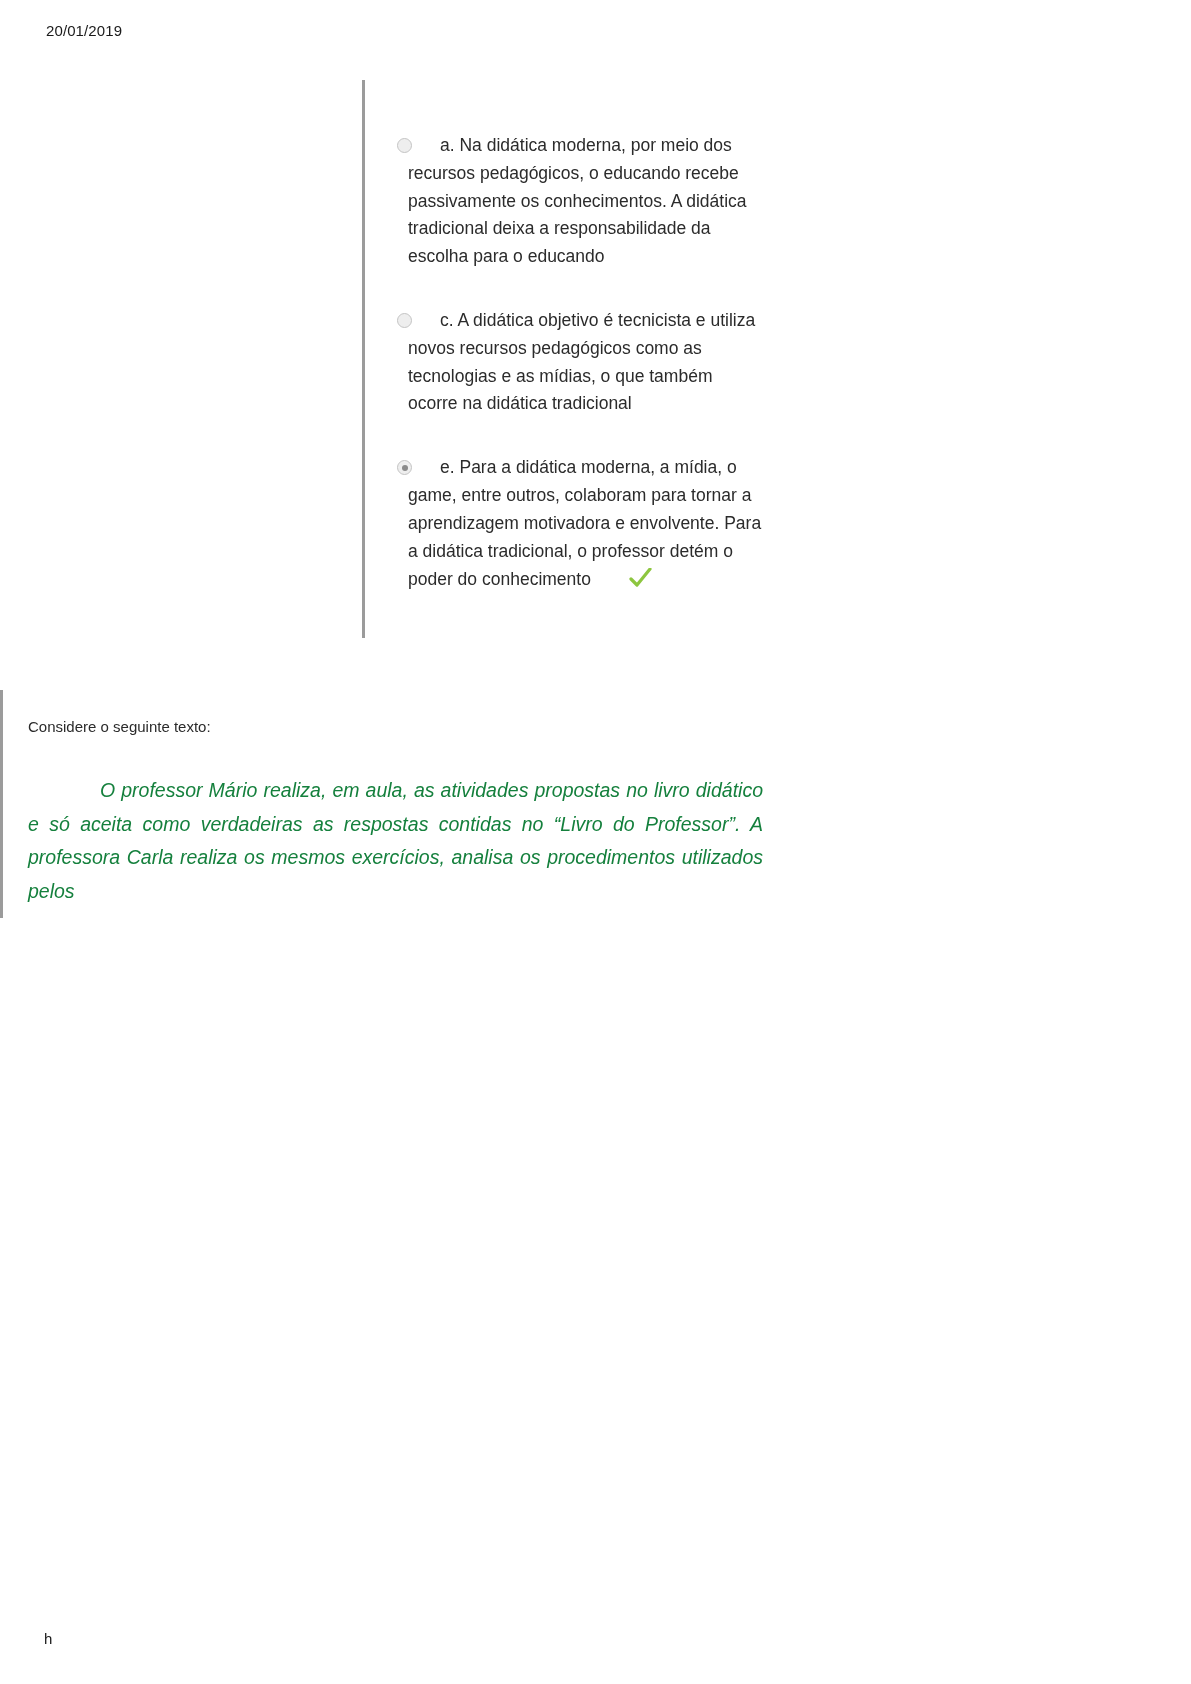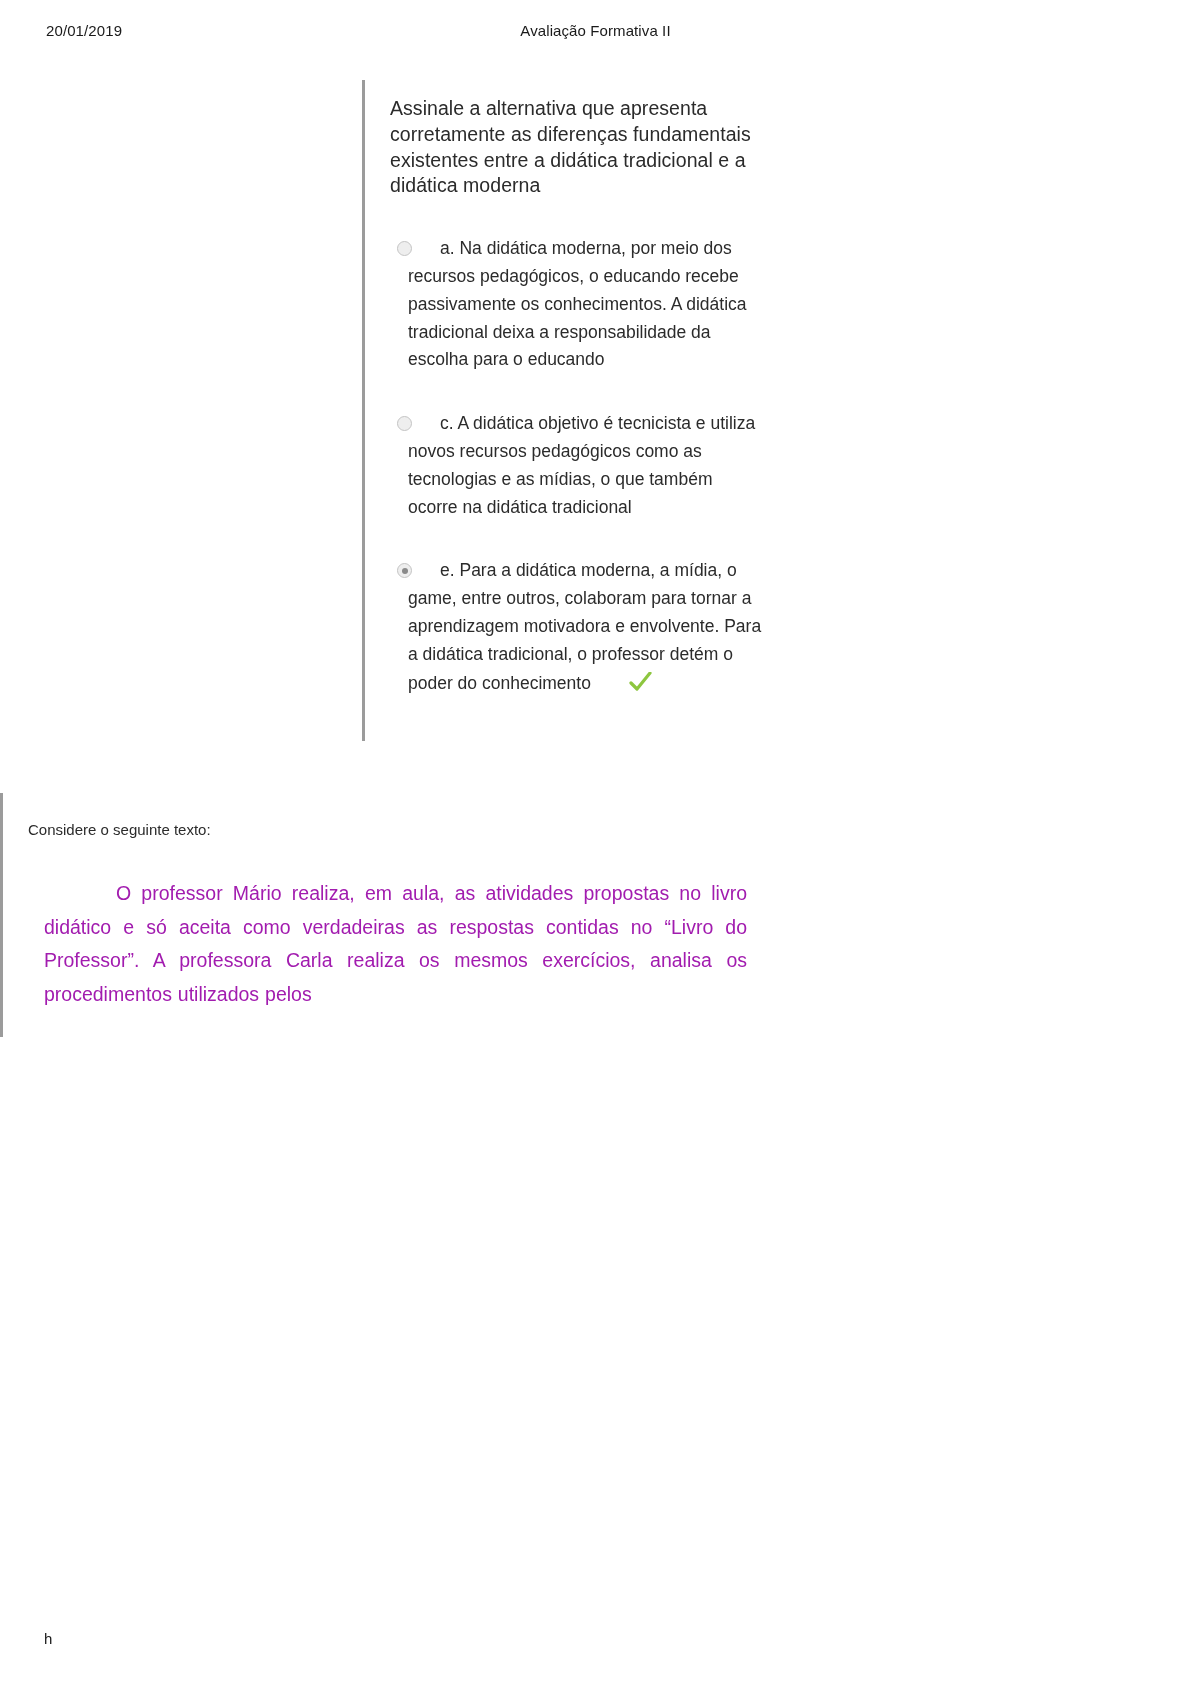--- a/index.html
+++ b/index.html
@@ -188,56 +188,55 @@
   }
   .q-intro {
     font-size: 15px;
     line-height: 26px;
     color: #2b2b2b;
     margin: 0 0 34px 0;
   }
   .q-passage {
     font-size: 19.5px;
     line-height: 33.5px;
-    color: #a21caf;
-    margin: 16px;
+    color: #15803d;
+    margin: 0;
     text-align: justify;
     text-indent: 72px;
     word-spacing: 0.5px;
+    font-style: italic;
   }
 
   
   .footer-clip {
     position: absolute;
     left: 44px;
     bottom: 36px;
     font-size: 15px;
     color: #1a1a1a;
     overflow: hidden;
     width: 9px;
     height: 18px;
     white-space: nowrap;
   }
 </style>
 </head>
 <body>
 
 <div class="page-header">
   <div class="hdr-date">20/01/2019</div>
-  <div class="hdr-title">Avaliação Formativa II</div>
 </div>
 
 <div class="quiz-body">
 
   <div class="qblock" id="question-1">
     <div class="q-info"></div>
     <div class="q-divider"></div>
     <div class="q-content">
 
-      <p class="q-stem">Assinale a alternativa que apresenta corretamente as diferenças fundamentais existentes entre a didática tradicional e a didática moderna</p>
 
 
       <ul class="answers">
 
         <li class="answer">
           <span class="radio"></span>
           <span class="atext">a. Na didática moderna, por meio dos recursos pedagógicos, o educando recebe passivamente os conhecimentos. A didática tradicional deixa a responsabilidade da escolha para o educando</span>
         </li>
 
 

